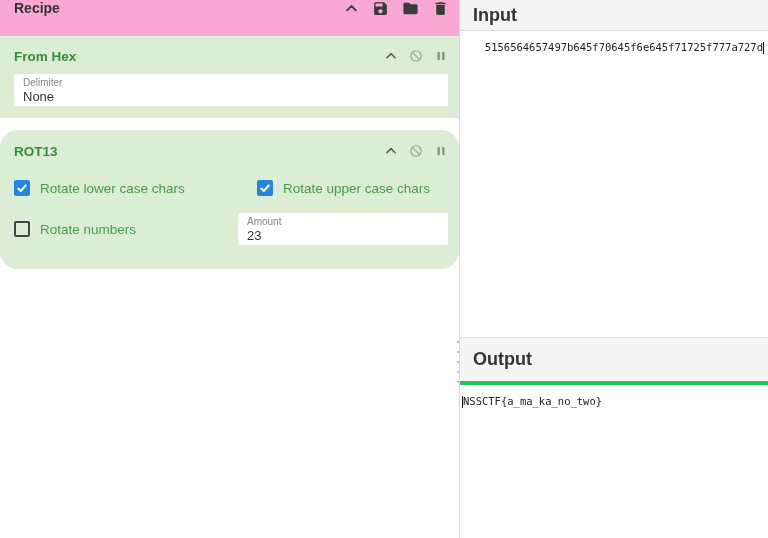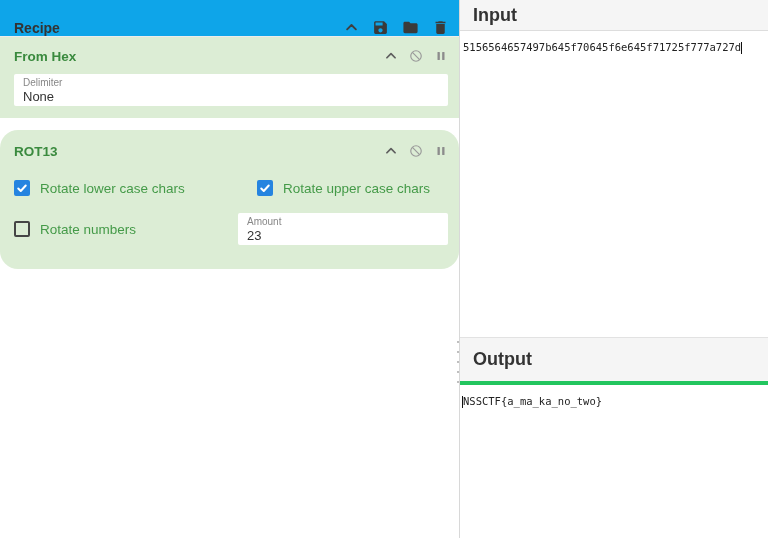--- a/index.html
+++ b/index.html
@@ -2,22 +2,22 @@
 <html><head>
 <meta charset="utf-8">
 <style>
   * { box-sizing: border-box; margin: 0; padding: 0; }
   html, body { width: 768px; height: 538px; overflow: hidden; background: #fff;
     font-family: "Liberation Sans", sans-serif; }
   .app { display: flex; width: 768px; height: 538px; position: relative; }
 
   
   .recipe-panel { width: 460px; height: 538px; border-right: 1px solid #d8d8d8; background: #fff; display: flex; flex-direction: column; }
-  .recipe-header { height: 37px; background: #0ea5e9; border-bottom: 1px solid #ececec;
-    display: flex; align-items: flex-end; padding: 0 10px 0 14px; flex-shrink: 0; }
+  .recipe-header { height: 37px; background: #f9a8d4; border-bottom: 1px solid #ececec;
+    display: flex; align-items: flex-start; padding: 0 10px 0 14px; flex-shrink: 0; }
   .recipe-title { font-weight: bold; font-size: 14px; color: #333; flex: 1; }
   .recipe-controls { display: flex; align-items: center; gap: 13px; }
   .icon-btn { display: inline-flex; align-items: center; justify-content: center; cursor: pointer; background: none; border: none; padding: 0; }
   .icon-16 svg { width: 17px; height: 17px; }
   .icon-chev svg { width: 15px; height: 15px; }
 
   .rec-list { flex: 1; overflow: hidden; }
   .op { background: #dcedd5; padding: 0 11px 0 14px; }
   .op-fromhex { height: 81px; padding-top: 9px; margin-bottom: 12px; }
   .op-rot13 { height: 139px; padding-top: 11px; border-radius: 18px; }
@@ -50,21 +50,21 @@
   .splitter-dots i { width: 2px; height: 2px; background: #aaa; border-radius: 50%; }
 
   
   .io-panel { flex: 1; display: flex; flex-direction: column; background: #fff; }
   .io-header { background: #f5f5f5; display: flex; align-items: center; padding: 0 13px; flex-shrink: 0; }
   .io-header .io-title { font-weight: bold; font-size: 18px; color: #333; }
   .input-header { height: 31px; border-bottom: 1px solid #ddd; }
   .output-header { height: 48px; border-top: 1px solid #e2e2e2; border-bottom: 4px solid #22c55e; }
 
   .mono { font-family: "DejaVu Sans Mono", "Liberation Mono", monospace; font-size: 10.5px; color: #222; }
-  .input-area { height: 306px; padding: 6px 18px 0 3px; cursor: text; }
+  .input-area { height: 306px; padding: 6px 4px 0 3px; cursor: text; text-align: right; }
   .output-area { flex: 1; padding: 6px 2px 0 2px; cursor: text; }
   .caret { display: inline-block; width: 1px; height: 12px; background: #111; vertical-align: text-bottom; }
 
   .status-bar { height: 19px; border-top: 1px solid #ddd; background: #fcfcfc;
     display: flex; align-items: center; padding: 0 6px; gap: 5px; flex-shrink: 0; }
   .abc-icon { font-size: 7px; font-weight: bold; color: #4a4a4a; letter-spacing: 0.5px; }
   .status-val { font-size: 10.5px; color: #444; margin-right: 8px; }
   .lines-icon { display: inline-flex; }
 </style>
 </head>

